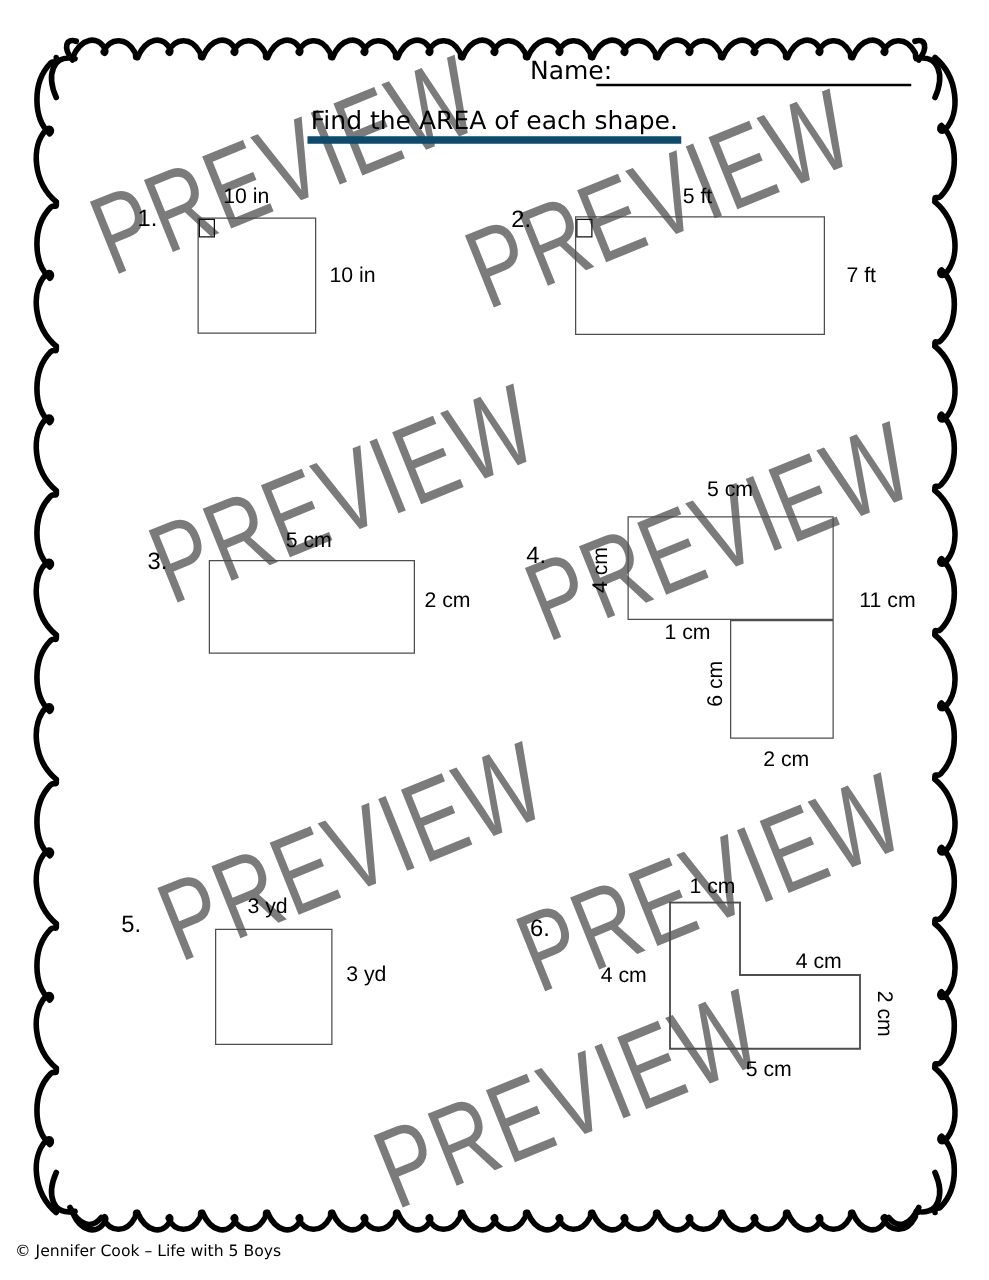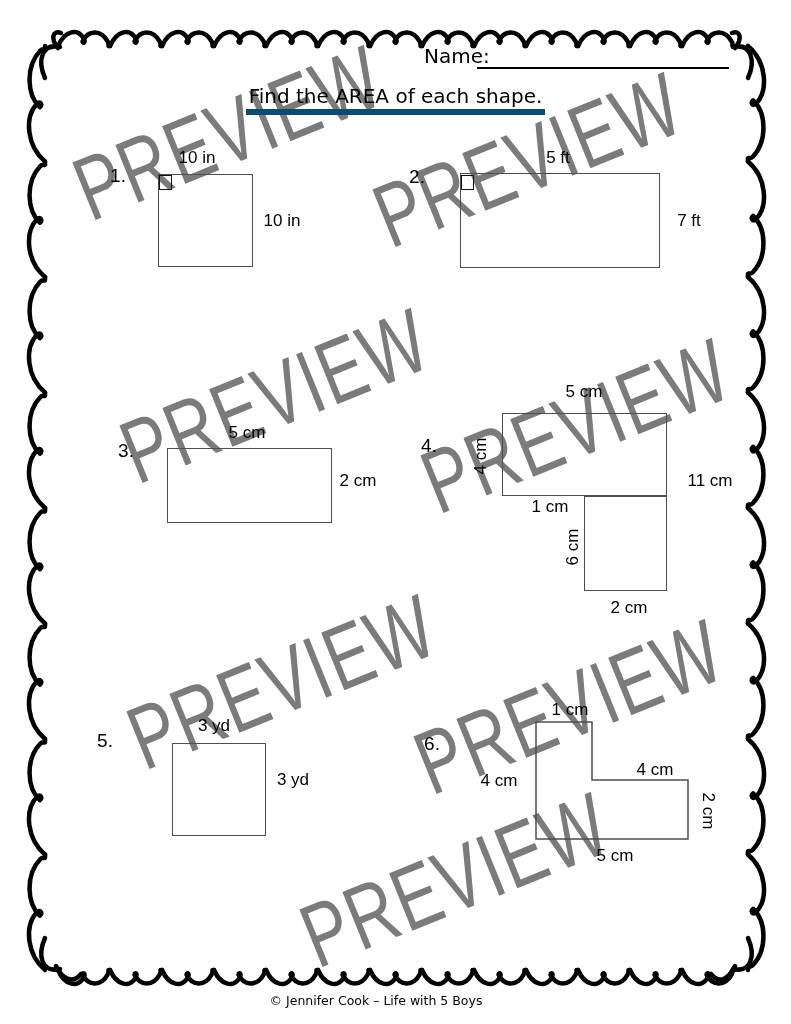--- a/index.html
+++ b/index.html
@@ -21,22 +21,22 @@
   .name-line  { position:absolute; left:477px; top:48px; width:252px; height:19px; border-bottom:2px solid #000; }
   .title-wrap { position:absolute; left:0; right:0; top:84px; text-align:center; font-size:20px; line-height:1.2; }
   .title-wrap span { border-bottom:6px solid #0c4a6e; padding:0 3px 1px 3px; }
   .rect   { position:absolute; border:1.5px solid #4e4e4e; box-sizing:border-box; background:transparent; }
   .corner { position:absolute; width:13px; height:15px; border:1.5px solid #111; box-sizing:border-box; }
   .plabel { position:absolute; transform:translate(-50%,-50%); font-size:17px; line-height:1; white-space:nowrap; }
   .pnum   { position:absolute; transform:translate(-50%,-50%); font-size:19px; line-height:1; }
   .vccw   { transform:translate(-50%,-50%) rotate(-90deg); }
   .vcw    { transform:translate(-50%,-50%) rotate(90deg); }
   .lshape { position:absolute; }
-  .copyright { position:absolute; left:0; right:39px; top:993px; text-align:center;
-               font-family:"DejaVu Sans", sans-serif; font-size:12.5px; line-height:1.2; }
+  .copyright { position:absolute; left:0; right:39px; top:993px; text-align:left;
+               font-family:"DejaVu Sans", sans-serif; font-size:12.5px; line-height:1.2;padding-left:12px; }
   
   .frame { position:absolute; left:0; top:0; z-index:3; pointer-events:none; }
 </style>
 </head>
 <body>
 
 <div class="page">
 
   <div class="wm" style="left:228px;top:133px">PREVIEW</div>
   <div class="wm" style="left:528px;top:160px">PREVIEW</div>

